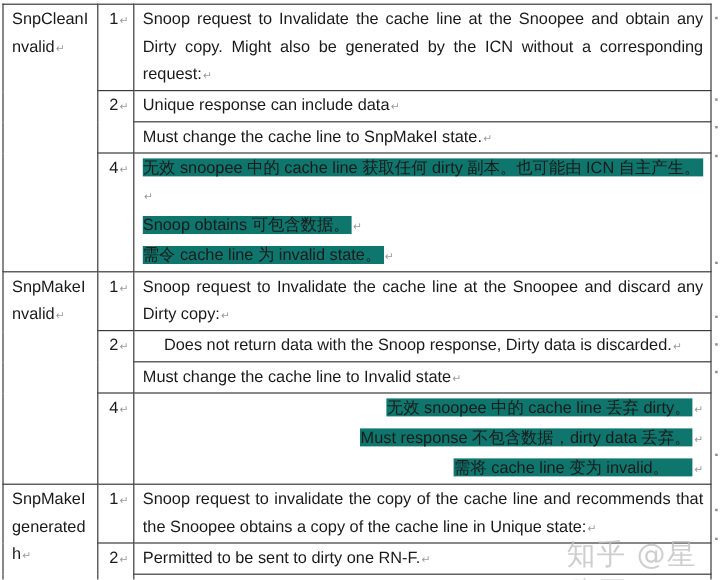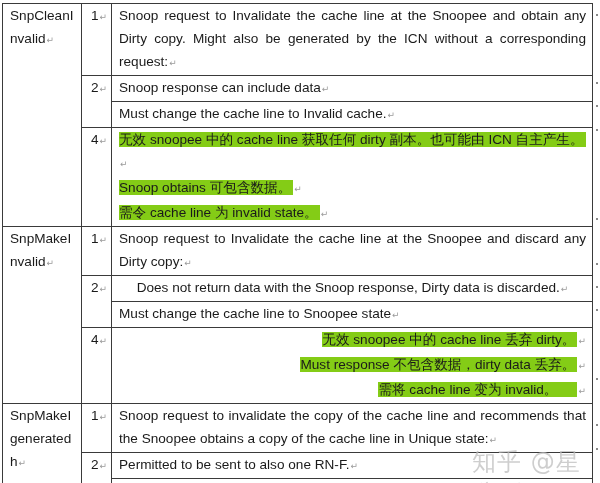--- a/index.html
+++ b/index.html
@@ -7,21 +7,21 @@
            font-family:"Liberation Sans","DejaVu Sans",sans-serif; color:#1a1a1a; }
     .page { position:absolute; left:0; top:0; width:600px; height:483px; }
     table.spec { position:absolute; left:2px; top:3px; border-collapse:collapse;
                  width:591px; table-layout:fixed; }
     table.spec td { border:1.3px solid #3a3a3a; vertical-align:top; padding:0;
                     font-size:13.6px; line-height:23px; }
     td.name { width:71px; padding:0 0 0 7px !important; }
     td.num  { width:20px; padding:0 0 0 9px !important; }
     td.desc { padding:0 6px 0 7px !important; text-align:justify;margin-top:29px; }
     .ret { color:#9a9a9a; font-size:9px; margin-left:1px; }
-    .hl { background:#84cc16; }
+    .hl { background:#0f766e; }
     .line { display:block; }
     .line .hl { padding-right:2px; }
     .watermark { position:absolute; left:472px; top:446px; font-size:24px;
                  color:rgba(190,190,190,0.75); letter-spacing:1px; pointer-events:none;
                  font-family:"DejaVu Sans",sans-serif; }
     .edge-mark { position:absolute; left:596px; width:2px; height:2px; background:#888; }
   </style>
 </head>
 <body>
 
@@ -32,24 +32,24 @@
       <tr style="height:67px">
         <td class="name" rowspan="4">
           <span class="line">SnpCleanI</span>
           <span class="line"><span>nvalid</span><span class="ret">↵</span></span>
         </td>
         <td class="num"><span>1</span><span class="ret">↵</span></td>
         <td class="desc"><span>Snoop request to Invalidate the cache line at the Snoopee and obtain any Dirty copy. Might also be generated by the ICN without a corresponding request:</span><span class="ret">↵</span></td>
       </tr>
       <tr style="height:23px">
         <td class="num" rowspan="2"><span>2</span><span class="ret">↵</span></td>
-        <td class="desc"><span>Snoop response can include data</span><span class="ret">↵</span></td>
+        <td class="desc"><span>Unique response can include data</span><span class="ret">↵</span></td>
       </tr>
       <tr style="height:23px">
-        <td class="desc"><span>Must change the cache line to Invalid cache.</span><span class="ret">↵</span></td>
+        <td class="desc"><span>Must change the cache line to SnpMakeI state.</span><span class="ret">↵</span></td>
       </tr>
       <tr style="height:89px">
         <td class="num"><span>4</span><span class="ret">↵</span></td>
         <td class="desc" style="text-align:left">
           <span class="line"><span class="hl">无效 snoopee 中的 cache line 获取任何 dirty 副本。也可能由 ICN 自主产生。</span><span class="ret">↵</span></span>
           <span class="line"><span class="hl">Snoop obtains 可包含数据。</span><span class="ret">↵</span></span>
           <span class="line"><span class="hl">需令 cache line 为 invalid state。</span><span class="ret">↵</span></span>
         </td>
       </tr>
 
@@ -59,21 +59,21 @@
           <span class="line"><span>nvalid</span><span class="ret">↵</span></span>
         </td>
         <td class="num"><span>1</span><span class="ret">↵</span></td>
         <td class="desc"><span>Snoop request to Invalidate the cache line at the Snoopee and discard any Dirty copy:</span><span class="ret">↵</span></td>
       </tr>
       <tr style="height:23px">
         <td class="num" rowspan="2"><span>2</span><span class="ret">↵</span></td>
         <td class="desc" style="text-align:center"><span>Does not return data with the Snoop response, Dirty data is discarded.</span><span class="ret">↵</span></td>
       </tr>
       <tr style="height:23px">
-        <td class="desc"><span>Must change the cache line to Snoopee state</span><span class="ret">↵</span></td>
+        <td class="desc"><span>Must change the cache line to Invalid state</span><span class="ret">↵</span></td>
       </tr>
       <tr style="height:69px">
         <td class="num"><span>4</span><span class="ret">↵</span></td>
         <td class="desc" style="text-align:right">
           <span class="line"><span class="hl">无效 snoopee 中的 cache line 丢弃 dirty。</span><span class="ret">↵</span></span>
           <span class="line"><span class="hl">Must response 不包含数据，dirty data 丢弃。</span><span class="ret">↵</span></span>
           <span class="line"><span class="hl" style="padding-right:20px">需将 cache line 变为 invalid。</span><span class="ret">↵</span></span>
         </td>
       </tr>
 
@@ -81,21 +81,21 @@
         <td class="name" rowspan="3">
           <span class="line">SnpMakeI</span>
           <span class="line">generated</span>
           <span class="line"><span>h</span><span class="ret">↵</span></span>
         </td>
         <td class="num"><span>1</span><span class="ret">↵</span></td>
         <td class="desc"><span>Snoop request to invalidate the copy of the cache line and recommends that the Snoopee obtains a copy of the cache line in Unique state:</span><span class="ret">↵</span></td>
       </tr>
       <tr style="height:23px">
         <td class="num" rowspan="2"><span>2</span><span class="ret">↵</span></td>
-        <td class="desc"><span>Permitted to be sent to also one RN-F.</span><span class="ret">↵</span></td>
+        <td class="desc"><span>Permitted to be sent to dirty one RN-F.</span><span class="ret">↵</span></td>
       </tr>
       <tr style="height:45px">
         <td class="desc"></td>
       </tr>
     </tbody>
   </table>
 
   <span class="edge-mark" style="top:14px"></span>
   <span class="edge-mark" style="top:82px"></span>
   <span class="edge-mark" style="top:105px"></span>

